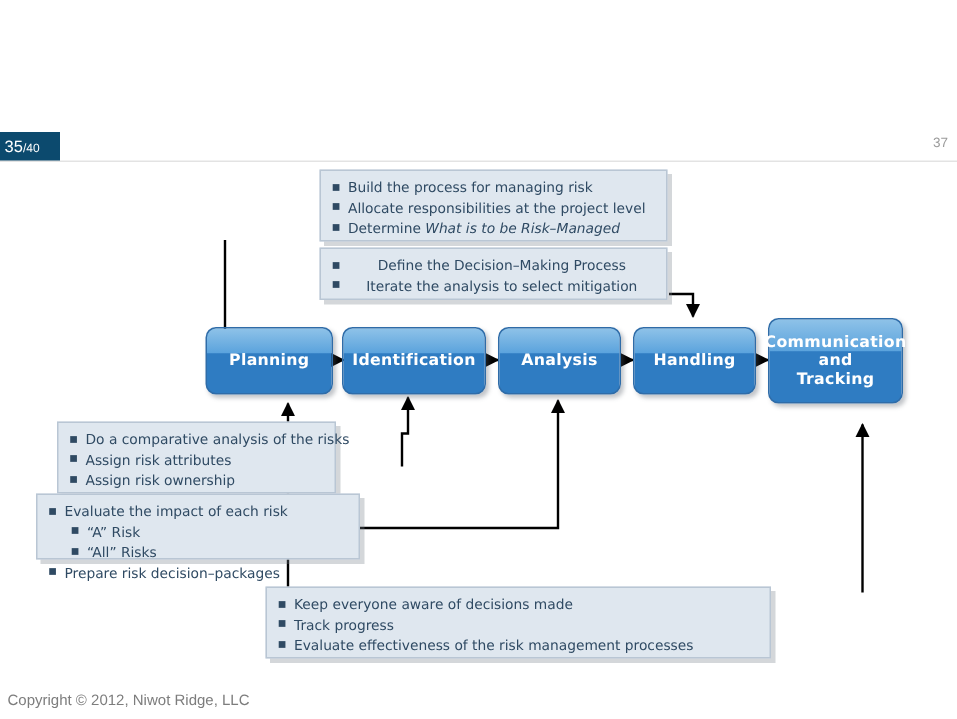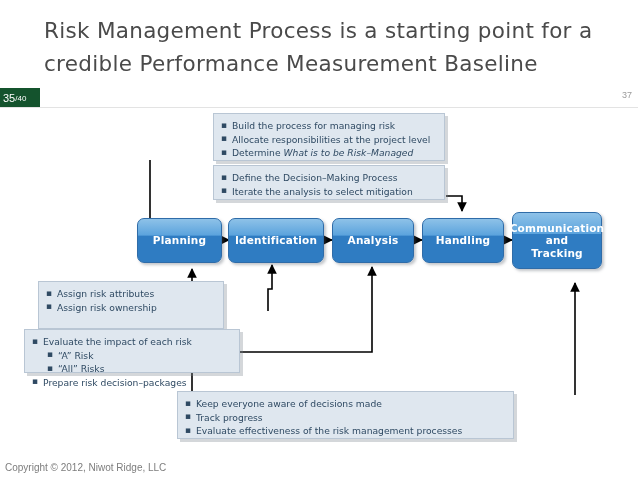--- a/index.html
+++ b/index.html
@@ -19,21 +19,21 @@
     font-size:21.5px;
     line-height:33px;
     letter-spacing:0.3px;
     font-family:"DejaVu Sans", sans-serif;
   }
   .title-band div { white-space:nowrap; }
 
   
   .badge-left {
     position:absolute; left:0px; top:88px; width:40px; height:20px;
-    background:#14532d;
+    background:#0c4a6e;
     color:#ffffff; font-size:11px;
     display:flex; align-items:center; justify-content:flex-start;
     padding-left:3px; box-sizing:border-box;
   }
   .badge-left .sup { font-size:8px; vertical-align:super; }
   .badge-right {
     position:absolute; right:6px; top:90px;
     color:#9b9b9b; font-size:9px;
   }
   .rule-line {
@@ -101,24 +101,20 @@
     background:#ffffff;
   }
 
   svg.connectors { position:absolute; left:0; top:0; width:638px; height:479px; pointer-events:none; }
 </style>
 </head>
 <body>
 
 <div id="stage">
 
-  <div class="title-band">
-    <div>Risk Management Process is a starting point for a</div>
-    <div>credible Performance Measurement Baseline</div>
-  </div>
 
   <div class="badge-left">
     <span>35</span>
       <span class="sup">/40</span>
   </div>
   <div class="badge-right">37</div>
   <div class="rule-line"></div>
 
   <svg class="connectors" viewBox="0 0 638 479">
     <defs>
@@ -151,21 +147,21 @@
   </svg>
 
   <div class="callout" style="left:213px; top:113px; width:232px; height:48px;">
     <ul>
       <li>Build the process for managing risk</li>
       <li>Allocate responsibilities at the project level</li>
       <li><span>Determine </span><em>What is to be Risk–Managed</em></li>
     </ul>
   </div>
 
-  <div class="callout" style="left:213px; top:165px; width:232px; height:35px;">
+  <div class="callout" style="left:213px; top:165px; width:232px; height:35px;text-align:center;">
     <ul>
       <li>Define the Decision–Making Process</li>
       <li>Iterate the analysis to select mitigation</li>
     </ul>
   </div>
 
   <div class="pbox" style="left:137px; top:218px; width:85px; height:45px;">
     <span>Planning</span>
   </div>
   <div class="pbox" style="left:228px; top:218px; width:96px; height:45px;">
@@ -178,20 +174,21 @@
     <span>Handling</span>
   </div>
   <div class="pbox" style="left:512px; top:212px; width:90px; height:57px; flex-direction:column;">
     <span>Communication</span>
     <span>and</span>
     <span>Tracking</span>
   </div>
 
   <div class="callout" style="left:38px; top:281px; width:186px; height:48px;">
     <ul>
+      <li>Do a comparative analysis of the risks</li>
       <li>Assign risk attributes</li>
       <li>Assign risk ownership</li>
     </ul>
   </div>
 
   <div class="callout" style="left:24px; top:329px; width:216px; height:44px;">
     <ul>
       <li>Evaluate the impact of each risk</li>
       <li class="indent">“A” Risk</li>
       <li class="indent">“All” Risks</li>

